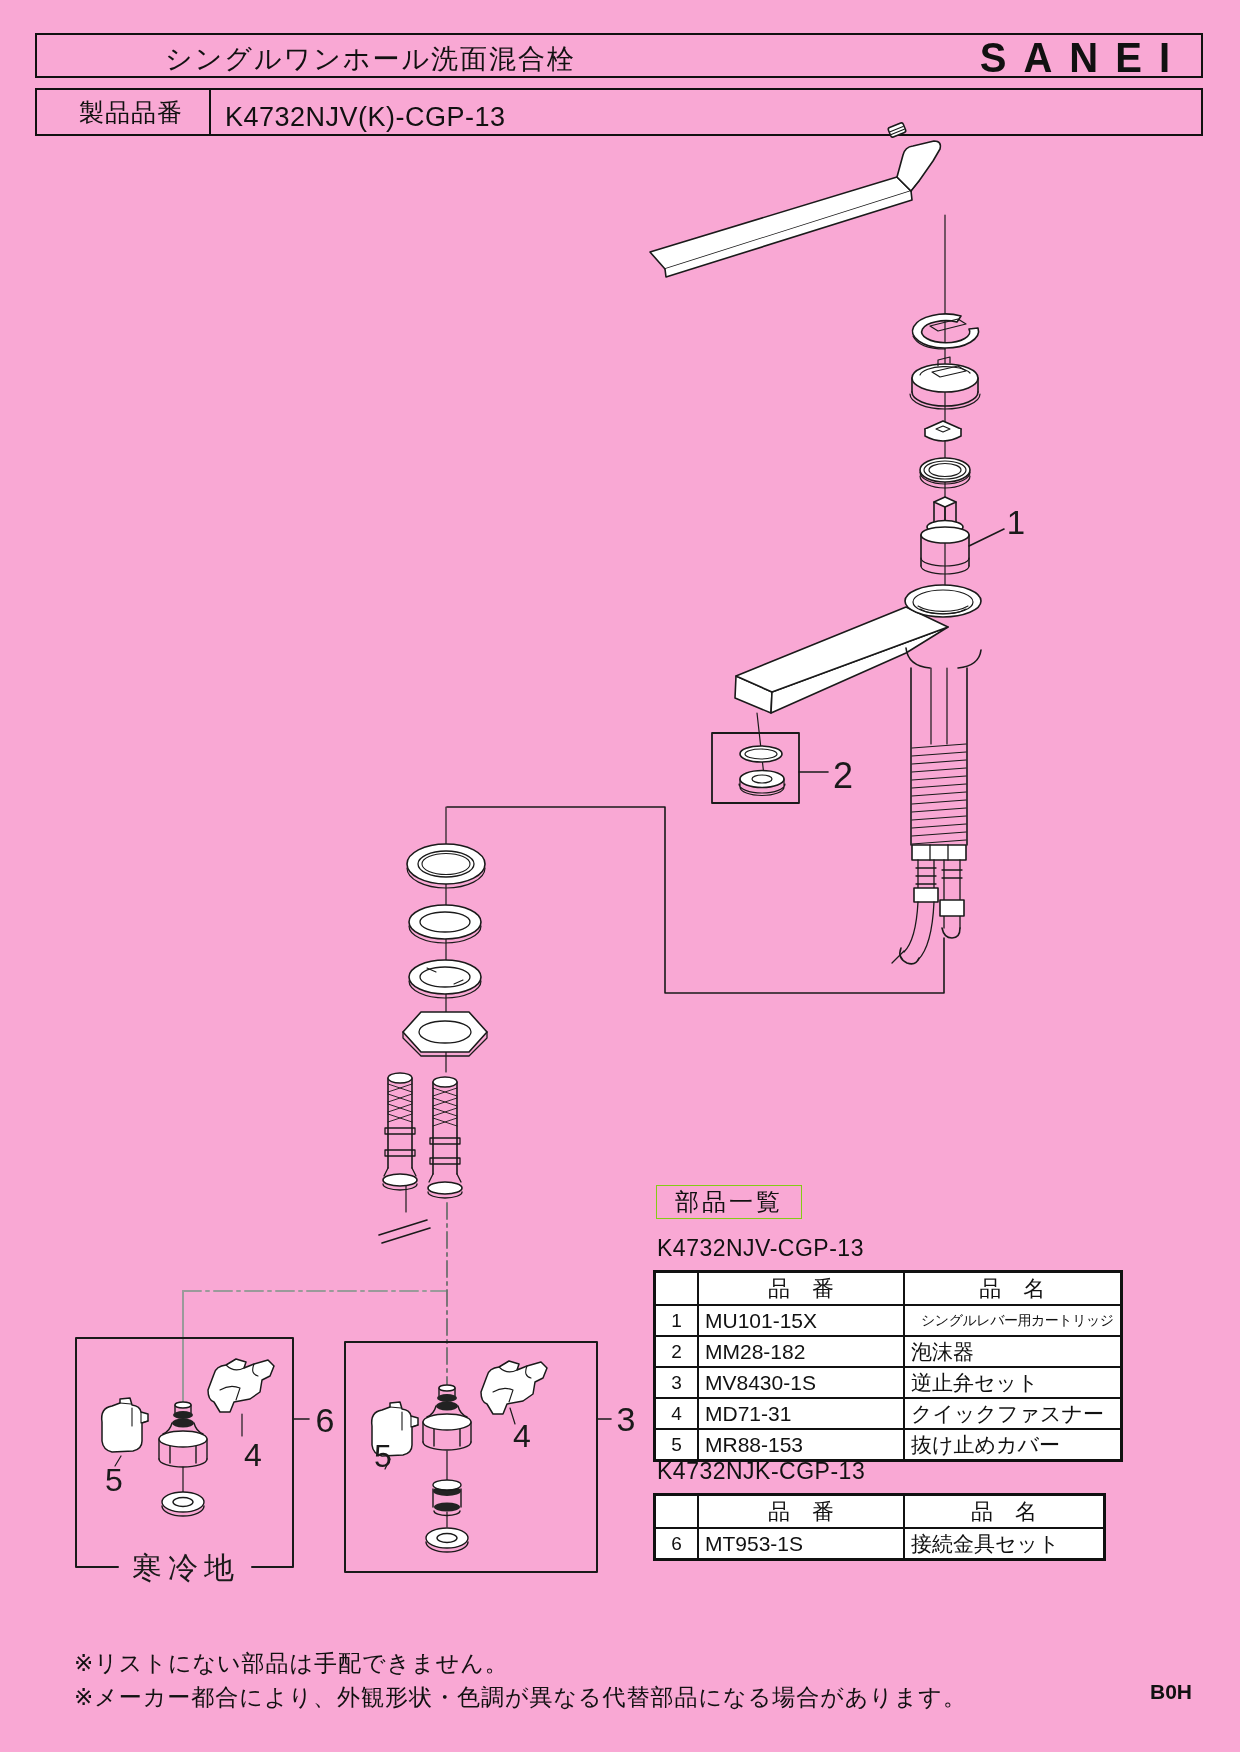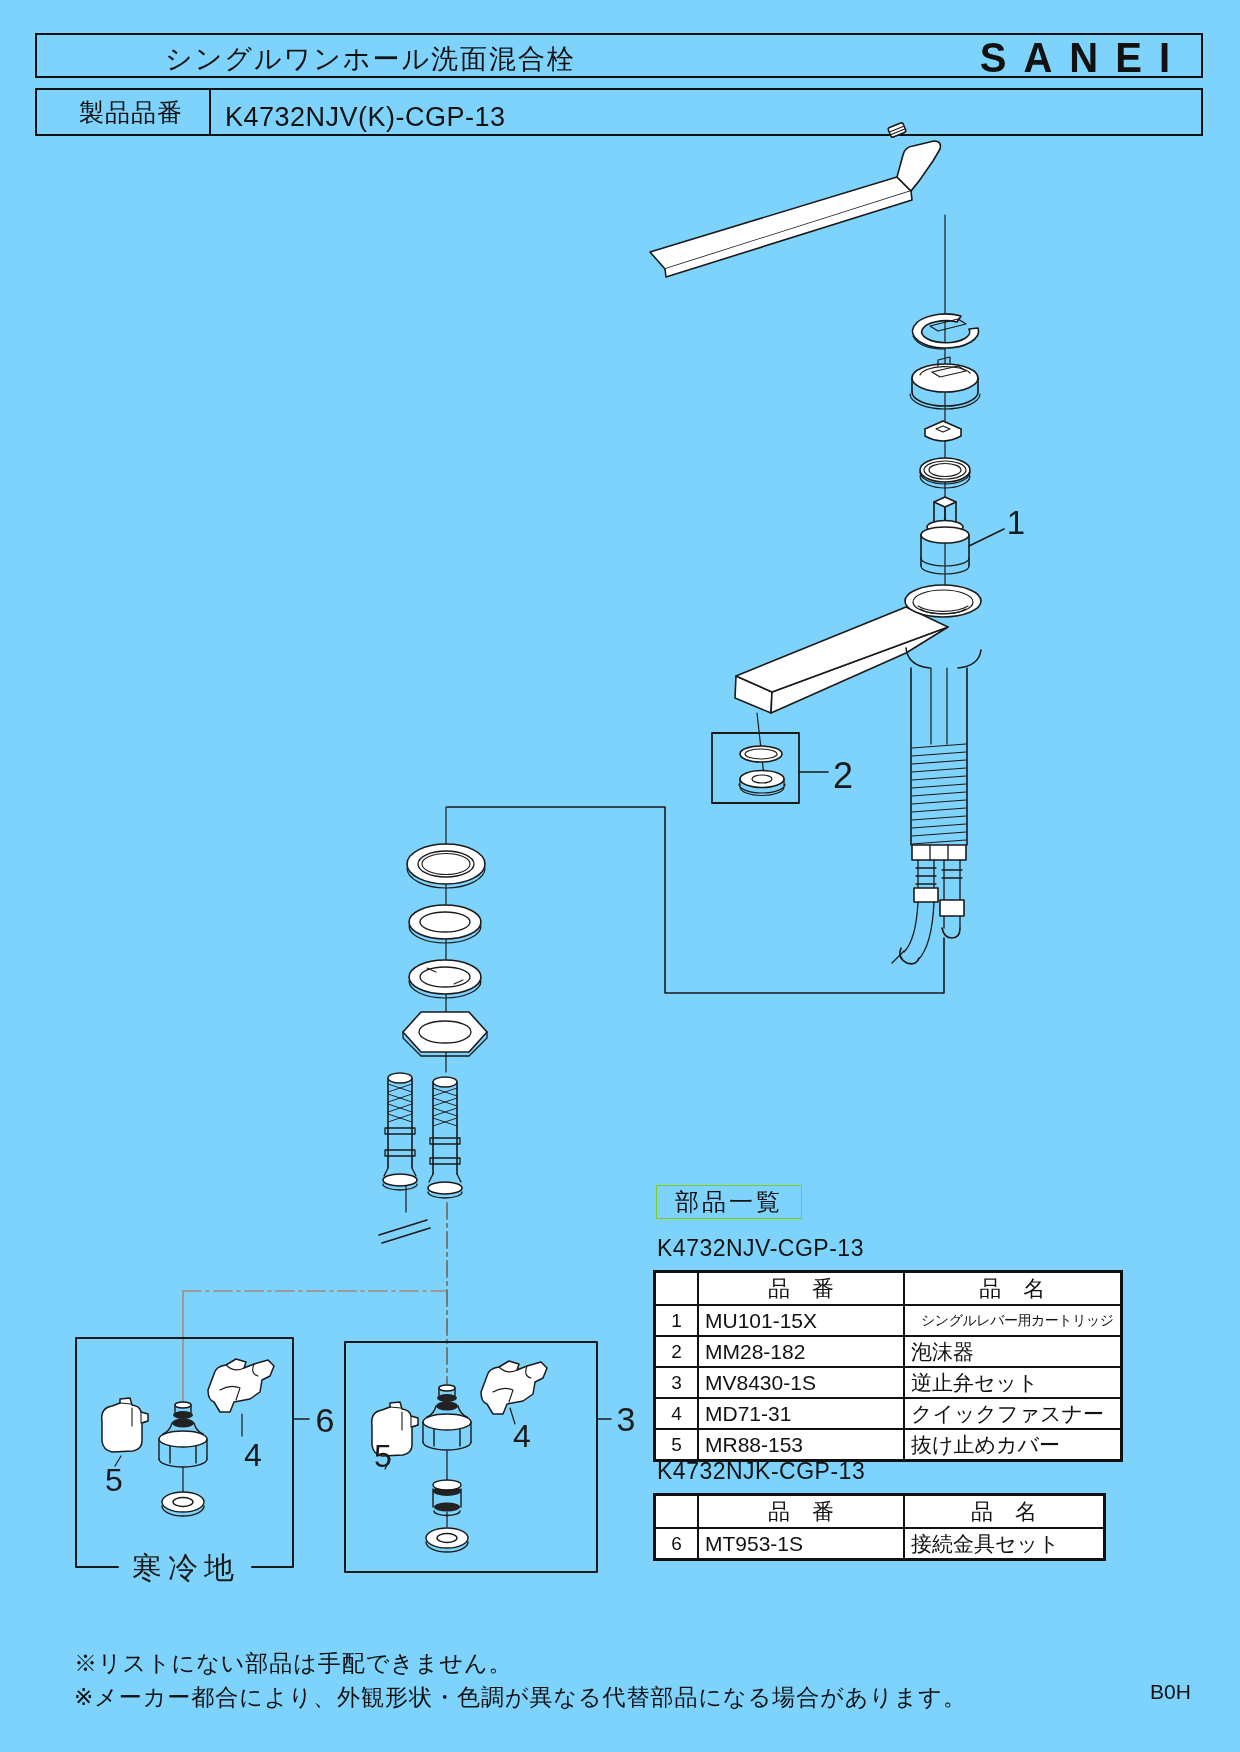--- a/index.html
+++ b/index.html
@@ -1,17 +1,17 @@
 <!DOCTYPE html>
 <html><head>
 <meta charset="utf-8">
 <style>
   html,body{margin:0;padding:0;background:#e8e8e8;}
   .page{
-    position:relative;width:1240px;height:1752px;background:#7dd3fc;
+    position:relative;width:1240px;height:1752px;background:#f9a8d4;
     font-family:"Liberation Sans","DejaVu Sans",sans-serif;color:#111;
     margin:0 auto;overflow:hidden;
   }
   
   .titlebar{
     position:absolute;left:35px;top:33px;width:1168px;height:45px;
     border:2px solid #111;box-sizing:border-box;
   }
   .titlebar .title{
     position:absolute;left:128px;top:6px;font-size:27px;letter-spacing:2px;
@@ -48,23 +48,23 @@
     border:2px solid #111;padding:0 6px;font-size:21px;white-space:nowrap;
     overflow:hidden;height:29px;
   }
   .ptable tr.hd td{height:31px;text-align:center;font-size:22px;}
   .ptable td.cno{width:37px;text-align:center;font-size:19px;padding:0 2px;}
   .ptable td.ccode{width:192px;}
   .ptable td.cname{width:186px;}
   .ptable td.small{font-size:14px;letter-spacing:-0.5px;padding-left:16px;}
   
   .note{position:absolute;left:74px;font-size:23px;letter-spacing:1px;}
-  .note.n1{top:1648px;font-family:Liberation Serif, serif;}
+  .note.n1{top:1648px;}
   .note.n2{top:1682px;}
-  .pagecode{position:absolute;left:1150px;top:1680px;font-size:21px;}
+  .pagecode{position:absolute;left:1150px;top:1680px;font-size:21px;font-weight:bold;}
   
   svg.diagram{position:absolute;left:0;top:0;}
   svg text{font-family:"Liberation Sans","DejaVu Sans",sans-serif;fill:#1a1a1a;}
 </style>
 </head>
 <body>
 
 <div class="page">
 
   <div class="titlebar">

